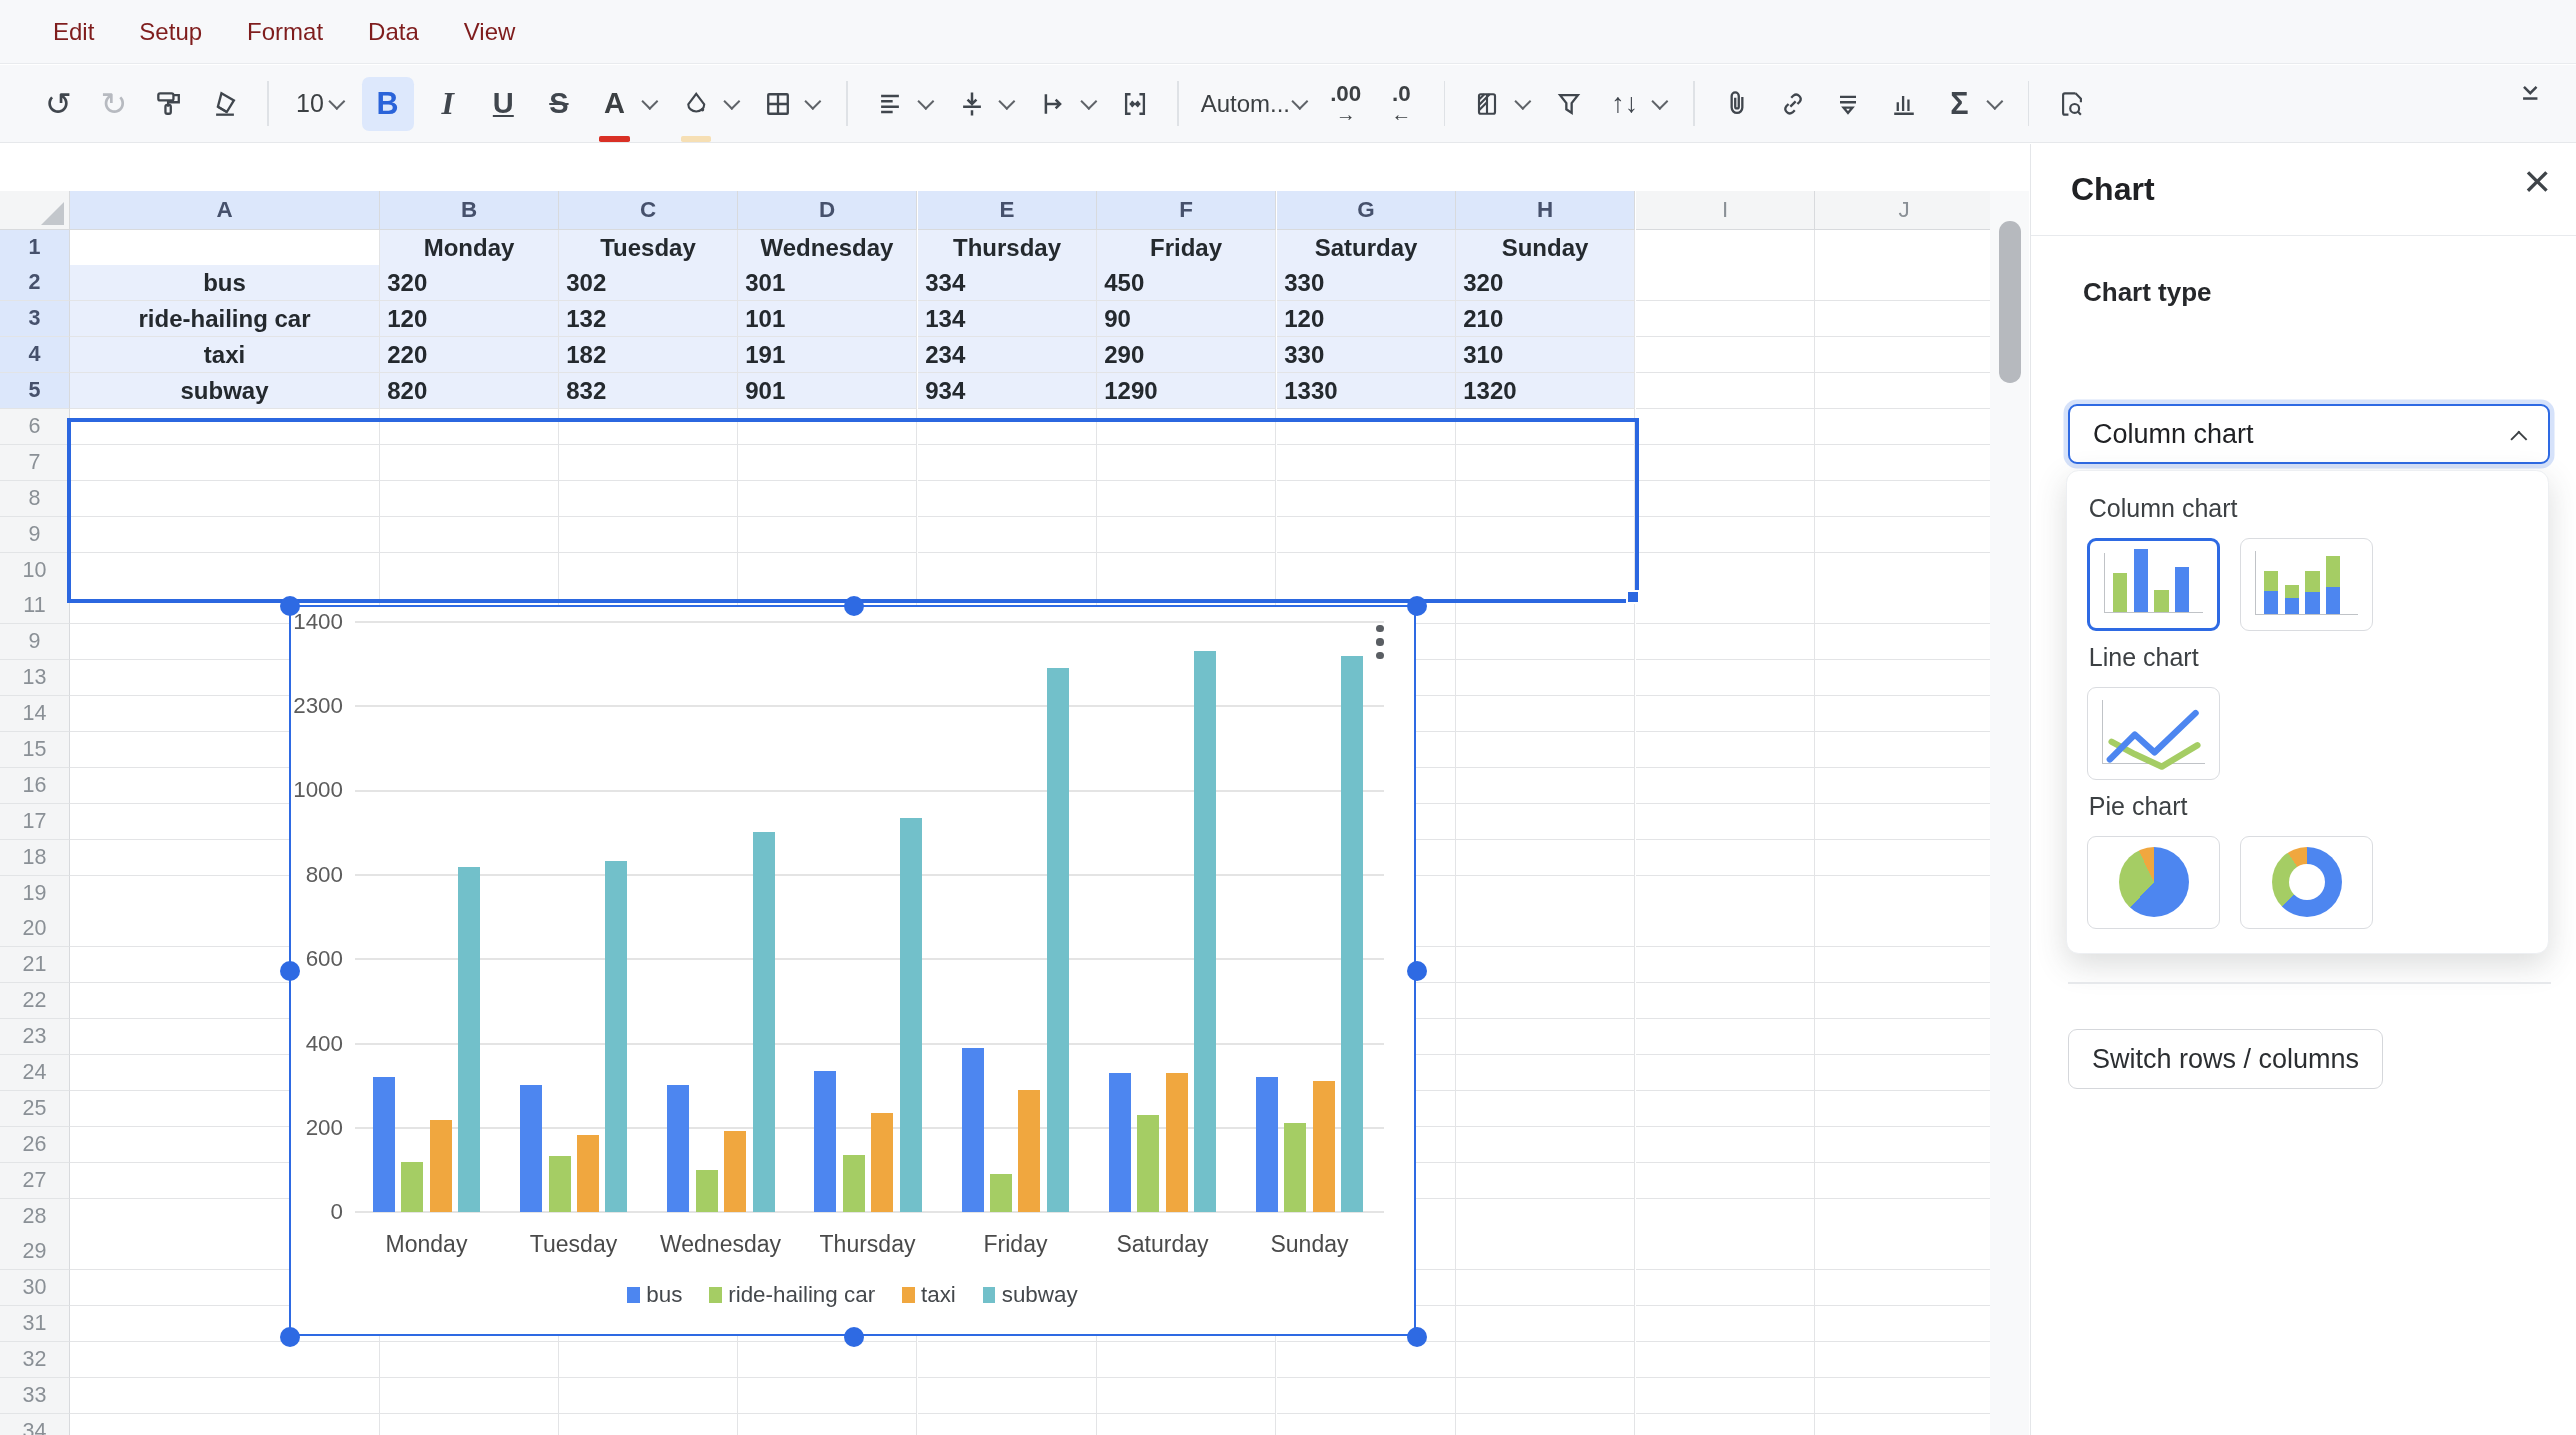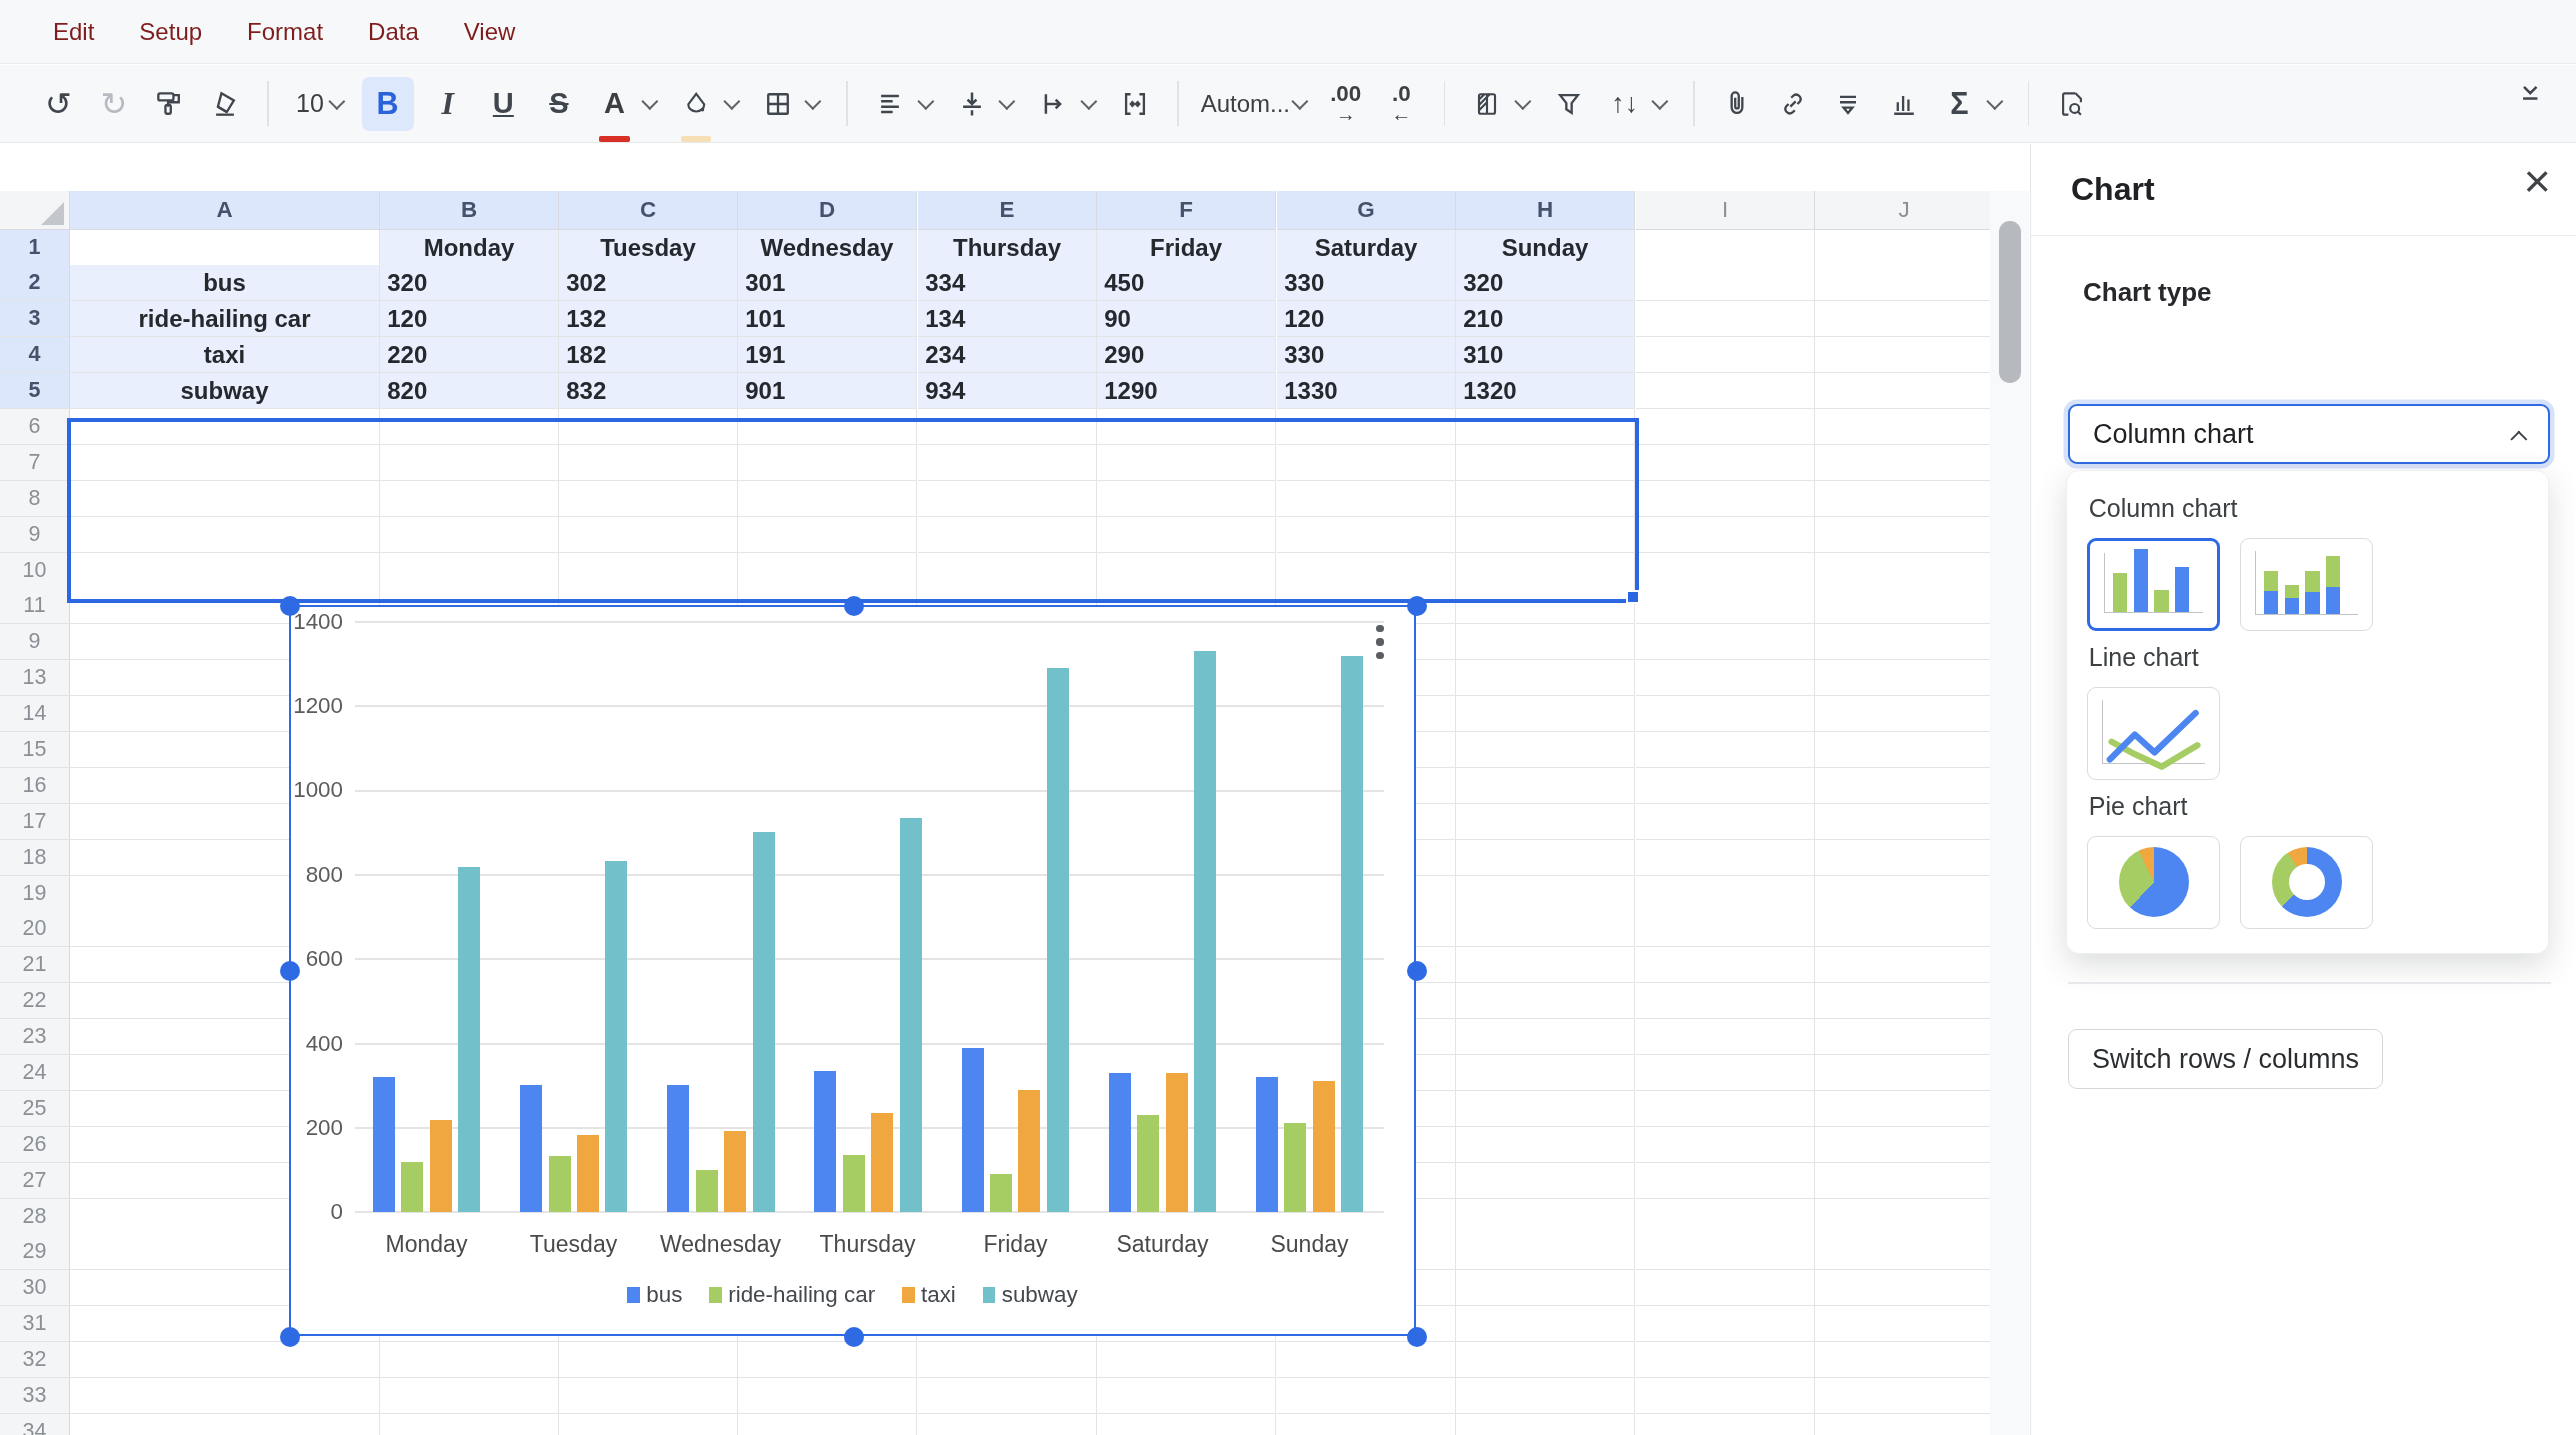--- a/index.html
+++ b/index.html
@@ -681,21 +681,21 @@
           <div class="bar" style="left: 929px; width: 22.4px; height: 89px; background: rgb(165, 205, 100);"></div>
           <div class="bar" style="left: 958px; width: 22.4px; height: 131px; background: rgb(240, 167, 63);"></div>
           <div class="bar" style="left: 986px; width: 22.4px; height: 556px; background: rgb(114, 192, 202);"></div>
         </div>
         <div class="ylab" style="top: 592px;">0</div>
         <div class="ylab" style="top: 508px;">200</div>
         <div class="ylab" style="top: 424px;">400</div>
         <div class="ylab" style="top: 339px;">600</div>
         <div class="ylab" style="top: 255px;">800</div>
         <div class="ylab" style="top: 170px;">1000</div>
-        <div class="ylab" style="top: 86px;">1200</div>
+        <div class="ylab" style="top: 86px;">2300</div>
         <div class="ylab" style="top: 1.8px;">1400</div>
         <div class="xlab" style="left: 62px;">Monday</div>
         <div class="xlab" style="left: 209px;">Tuesday</div>
         <div class="xlab" style="left: 356px;">Wednesday</div>
         <div class="xlab" style="left: 503px;">Thursday</div>
         <div class="xlab" style="left: 651px;">Friday</div>
         <div class="xlab" style="left: 798px;">Saturday</div>
         <div class="xlab" style="left: 945px;">Sunday</div>
         <div class="legend">
           <div class="litem">

